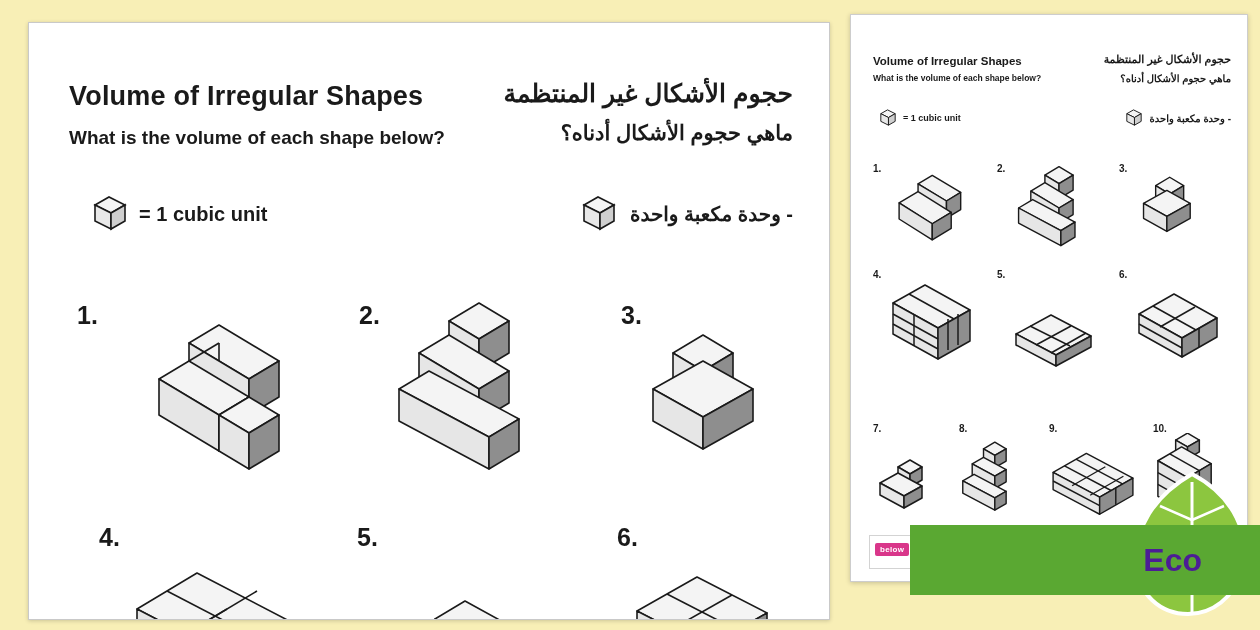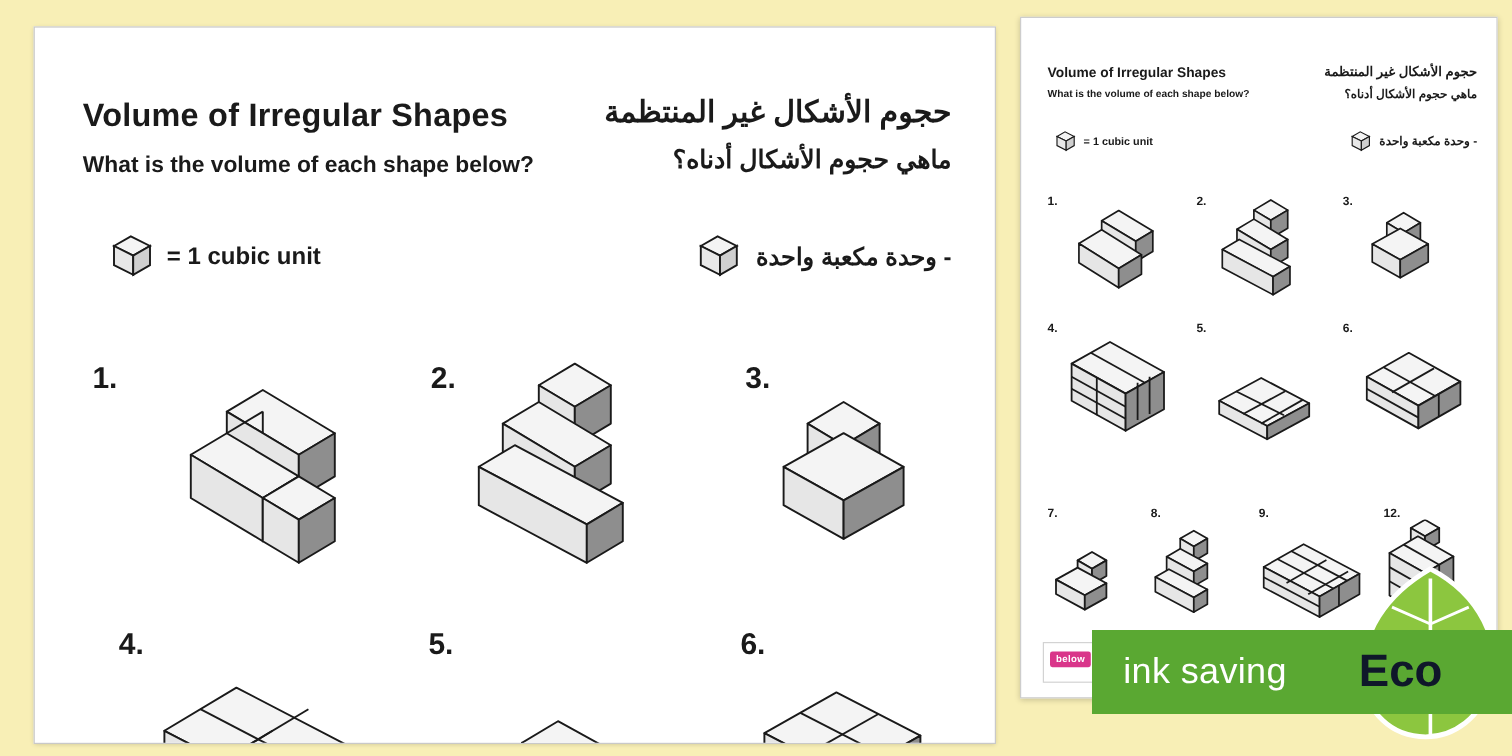--- a/index.html
+++ b/index.html
@@ -220,22 +220,22 @@
     align-items: center;
     overflow: hidden;
   }
   .eco-text {
     color: #ffffff;
     font-size: 30px;
     margin-left: 26px;
     letter-spacing: 0.3px;
   }
   .eco-word {
-    color: #0f172a;
-    font-size: 38px;
+    color: #4c1d95;
+    font-size: 32px;
     font-weight: bold;
     margin-left: auto;
     margin-right: 58px;
   }
   .eco-leaf {
     position: absolute;
     left: 1130px;
     top: 470px;
     width: 124px;
     height: 150px;
@@ -485,21 +485,21 @@
           <line x1="62" y1="96" x2="132" y2="56"></line>
           <line x1="20" y1="90" x2="106" y2="138"></line>
           <line x1="140" y1="98" x2="140" y2="136"></line>
         </g>
       </svg>
     </div>
 
     <div class="sm-q-num" style="left:22px; top:408px;">7.</div>
     <div class="sm-q-num" style="left:108px; top:408px;">8.</div>
     <div class="sm-q-num" style="left:198px; top:408px;">9.</div>
-    <div class="sm-q-num" style="left:302px; top:408px;">12.</div>
+    <div class="sm-q-num" style="left:302px; top:408px;">10.</div>
 
     <div class="shape-box" style="left:22px; top:440px;">
       <svg width="70" height="60" viewBox="0 0 140 120">
         <g stroke="#1a1a1a" stroke-width="3" stroke-linejoin="round">
           <polygon points="50,24 74,10 98,24 74,38" fill="#f4f4f4"></polygon>
           <polygon points="50,24 74,38 74,64 50,50" fill="#e6e6e6"></polygon>
           <polygon points="74,38 98,24 98,50 74,64" fill="#8e8e8e"></polygon>
           <polygon points="14,56 50,36 98,62 62,82" fill="#f4f4f4"></polygon>
           <polygon points="14,56 62,82 62,106 14,80" fill="#e6e6e6"></polygon>
           <polygon points="62,82 98,62 98,86 62,106" fill="#8e8e8e"></polygon>
@@ -560,17 +560,16 @@
     <div class="twinkl-logo">below</div>
   </div>
 
   <svg class="eco-leaf" viewBox="0 0 124 150">
     <path d="M62 4 C104 26 122 66 112 100 C104 128 82 144 58 144 C30 144 8 124 6 94 C4 58 24 26 62 4 Z" fill="#8cc63f" stroke="#ffffff" stroke-width="4"></path>
     <path d="M62 12 L62 142" stroke="#ffffff" stroke-width="3" fill="none"></path>
     <path d="M62 50 L30 36 M62 76 L26 66 M62 102 L34 96 M62 50 L94 36 M62 76 L98 66 M62 102 L92 96" stroke="#ffffff" stroke-width="2.5" fill="none"></path>
   </svg>
 
   <div class="eco-banner">
-    <span class="eco-text">ink saving</span>
     <span class="eco-word">Eco</span>
   </div>
 
 </div>
 
 </body></html>

